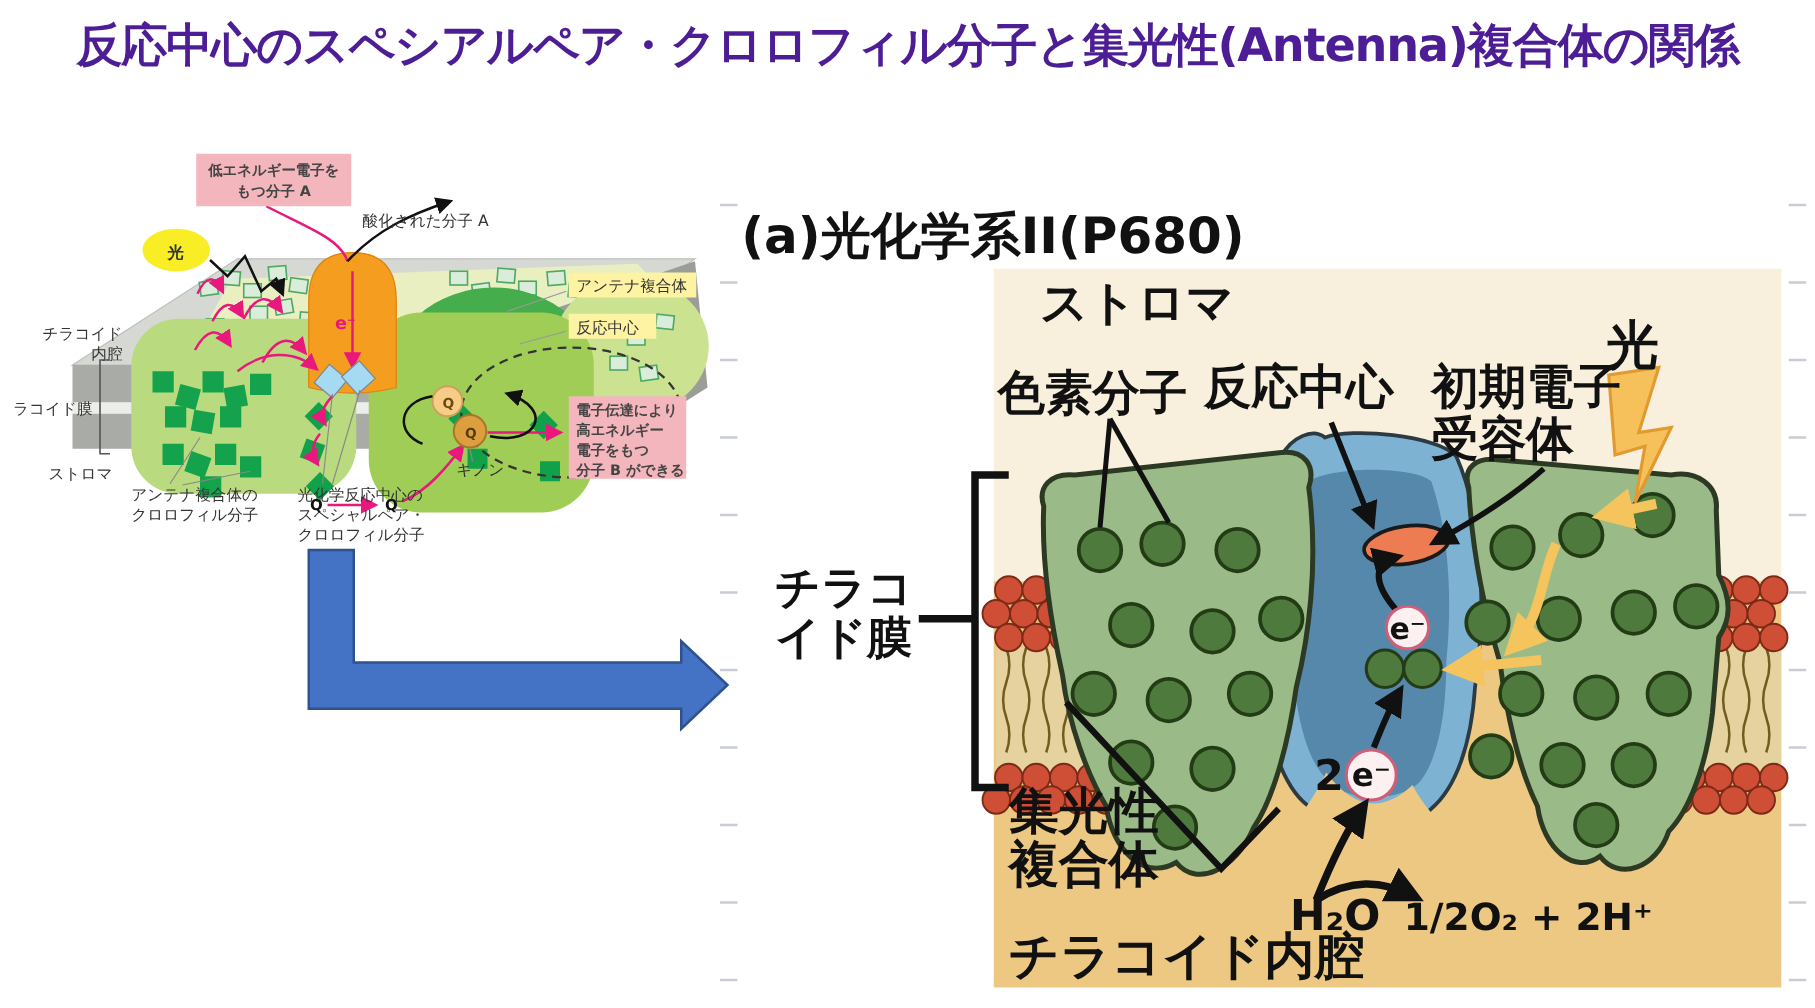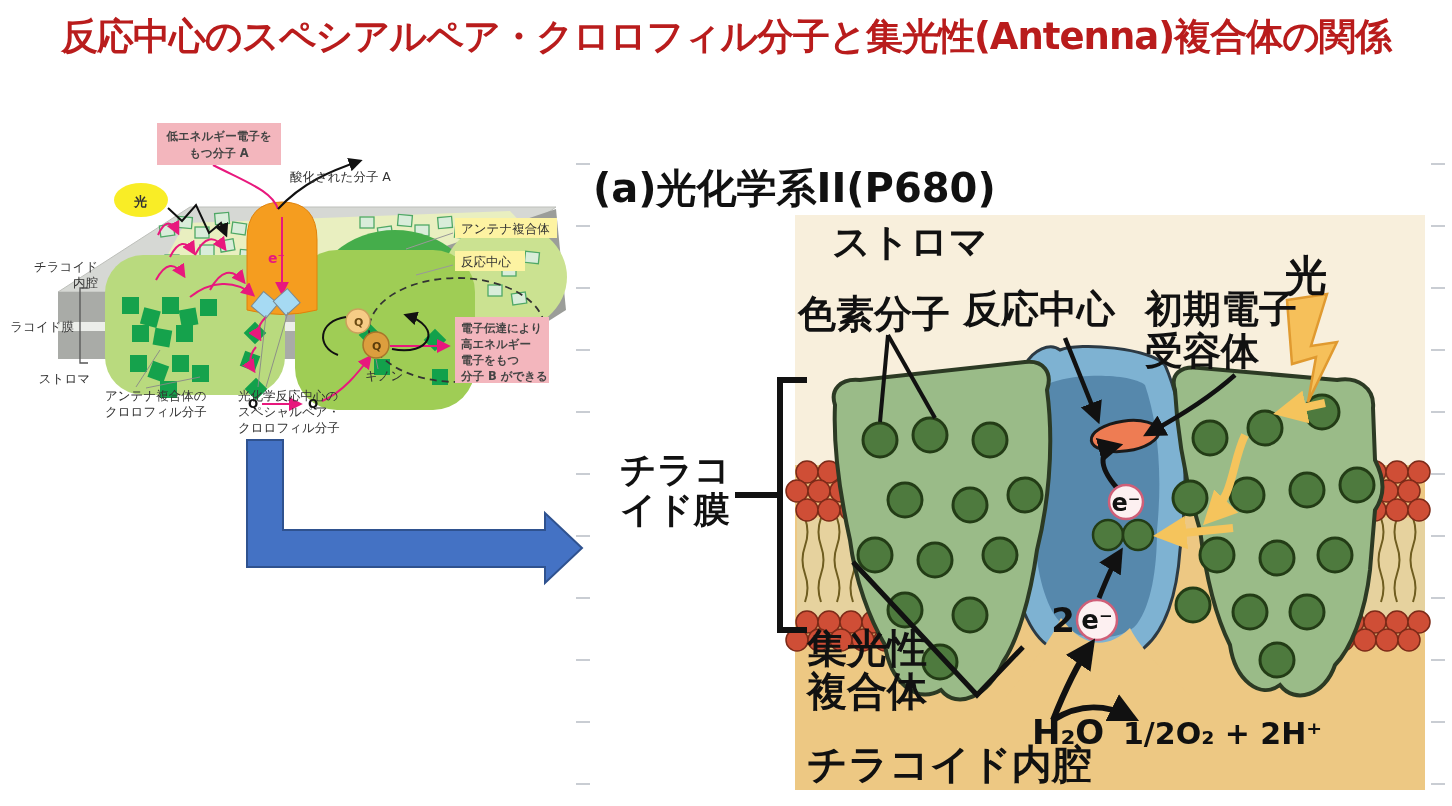--- a/index.html
+++ b/index.html
@@ -1,19 +1,19 @@
 <!DOCTYPE html>
 <html><head>
 <meta charset="utf-8">
 <style>
   html,body{margin:0;padding:0;background:#ffffff;}
   .canvas{position:relative;width:1452px;height:806px;background:#ffffff;overflow:hidden;
           font-family:"DejaVu Sans","Liberation Sans",sans-serif;}
   .page-title{position:absolute;top:12px;left:0;width:1452px;text-align:center;
-              font-size:37px;font-weight:bold;color:#b91c1c;letter-spacing:-1px;white-space:nowrap;}
+              font-size:37px;font-weight:bold;color:#4c1d95;letter-spacing:-1px;white-space:nowrap;}
   .abs{position:absolute;}
   svg text{font-family:"DejaVu Sans","Liberation Sans",sans-serif;}
   .tick{position:absolute;width:14px;height:2px;background:#c9cdd3;}
   .jp-sm{font-size:12.5px;fill:#333;}
   .jp-box{font-size:11.5px;fill:#444;font-weight:600;}
   .rt-label{font-weight:bold;fill:#111;}
 </style>
 </head>
 <body>
 

